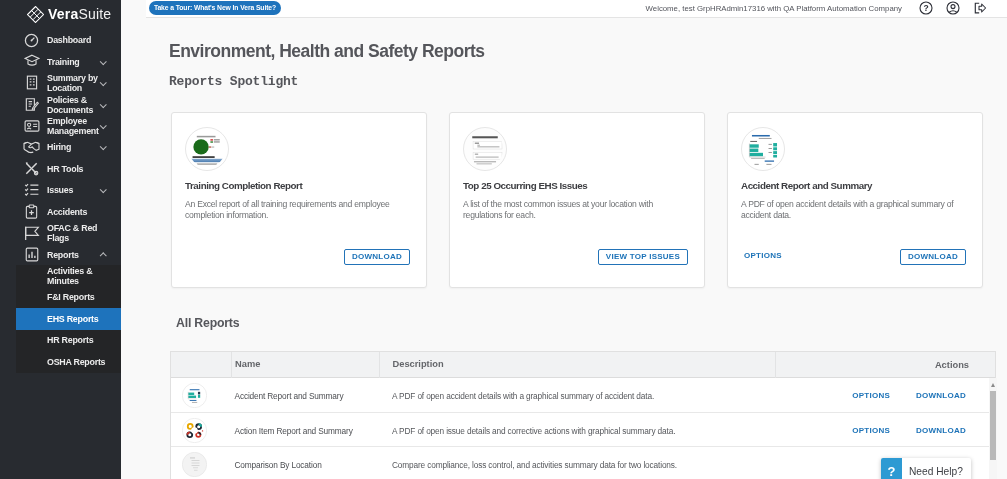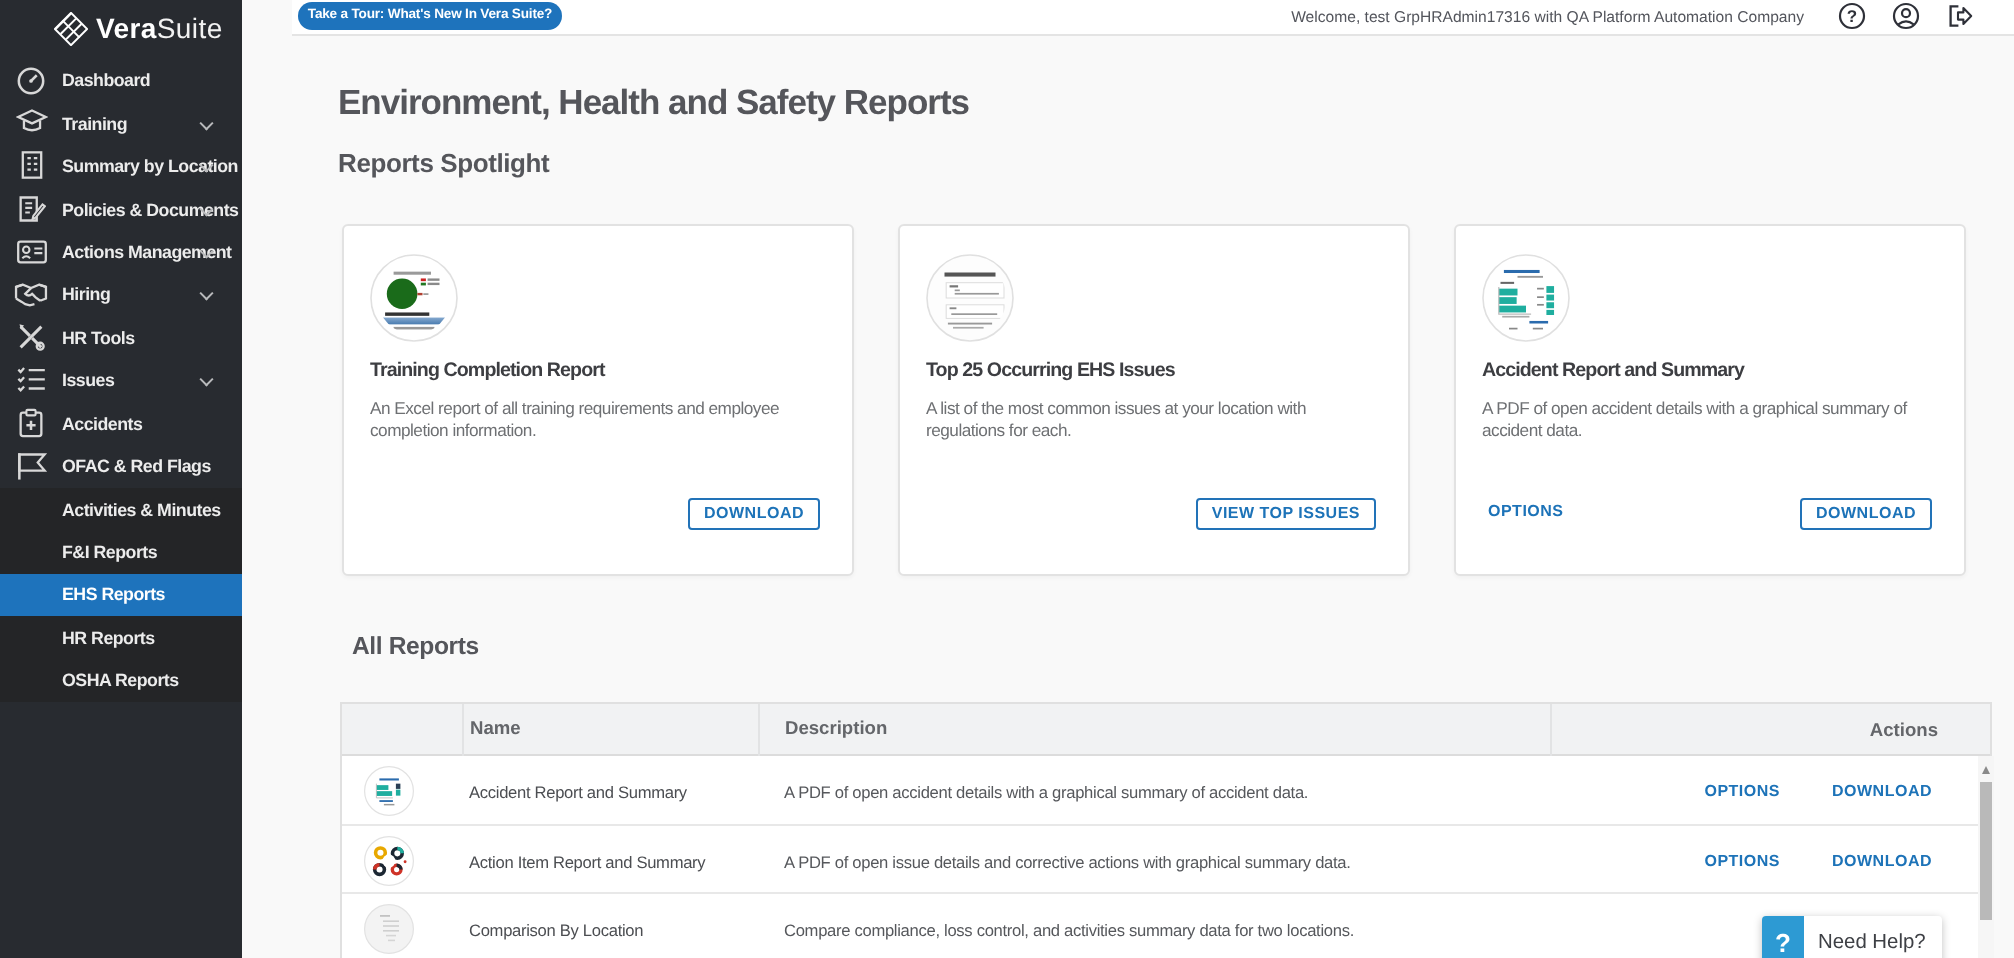--- a/index.html
+++ b/index.html
@@ -6,42 +6,42 @@
 html,body { width:1007px; height:479px; overflow:hidden; }
 body { font-family:"Liberation Sans", sans-serif; background:#f9f9f9; position:relative; }
 
 
 #sidebar { position:absolute; left:0; top:0; width:121px; height:479px; background:#282b30; z-index:5; }
 .logo { height:28px; display:flex; align-items:center; padding-left:27px; }
 .logo svg { margin-right:4px; }
 .logo .t { color:#fff; font-size:14px; letter-spacing:0.2px; }
 .logo .t b { font-weight:700; }
 .logo .t span { font-weight:400; color:#f2f2f2; }
-nav { margin-top:1.5px; }
+nav { margin-top:1.5px;margin-left:16px; }
 .ni { height:21.45px; display:flex; align-items:center; position:relative; color:#ececec; font-size:8.9px; font-weight:700; letter-spacing:-0.25px; }
 .ni .ic { width:15px; height:15px; position:absolute; left:8px; top:3px; display:flex; align-items:center; justify-content:center; } .ni .ic svg { transform:scale(1.15); transform-origin:center; }
 .ni .tx { margin-left:31px; }
 .ni .ch { position:absolute; right:15.5px; top:50%; width:4.5px; height:4.5px; border-right:1.2px solid #b9babc; border-bottom:1.2px solid #b9babc; transform:translateY(-65%) rotate(45deg); }
 .ni .ch.up { transform:translateY(-25%) rotate(225deg); }
 #submenu { background:#242527; }
 .si { height:21.45px; display:flex; align-items:center; color:#ececec; font-size:8.9px; font-weight:700; letter-spacing:-0.25px; }
 .si .tx { margin-left:31px; }
 .si.sel { background:#1e73bc; color:#fff; }
 
 
 #main { position:absolute; left:146px; top:0; width:861px; height:479px; }
 #topbar { position:absolute; left:0; top:0; width:861px; height:18px; background:#fff; border-bottom:1px solid #e4e4e4; }
 #tour { position:absolute; left:3px; top:1px; height:13.5px; line-height:13.5px; width:132px; text-align:center; background:#1e73bc; color:#fff; border-radius:7px; font-size:6.8px; font-weight:700; letter-spacing:-0.1px; }
 #welcome { position:absolute; right:105px; top:0; height:18px; line-height:18px; font-size:7.8px; color:#53555c; }
 .tbic { position:absolute; top:1px; }
 
 
 #content { position:absolute; left:0; top:18px; width:861px; height:461px; background:#f9f9f9; }
 h1 { position:absolute; left:23px; top:22.8px; font-size:17.5px; font-weight:700; color:#55565b; letter-spacing:-0.5px; }
-.h2a { position:absolute; left:23px; top:56px; font-size:13px; font-weight:700; color:#55565b; letter-spacing:-0.2px; }
+.h2a { position:absolute; left:23px; top:56px; font-size:13px; font-weight:700; color:#55565b; letter-spacing:-0.2px;font-family:Liberation Mono, monospace; }
 .h2b { position:absolute; left:30px; top:297.5px; font-size:12.3px; font-weight:700; color:#55565b; letter-spacing:-0.2px; }
 
 
 #cards { position:absolute; left:25px; top:94px; display:flex; gap:22px; }
 .card { width:256px; height:176px; background:#fff; border:1px solid #e2e2e2; border-radius:3px; position:relative; box-shadow:0 1px 2px rgba(0,0,0,0.04); }
 .card .cic { position:absolute; left:13px; top:14px; }
 .card .ct { position:absolute; left:13px; top:67px; font-size:9.8px; font-weight:700; color:#3d3e42; letter-spacing:-0.45px; }
 .card .cd { position:absolute; left:13px; top:86px; width:216px; font-size:8.6px; letter-spacing:-0.25px; line-height:11.3px; color:#6e7073; }
 .btn { position:absolute; bottom:22.5px; right:16px; height:16px; line-height:14.5px; padding:0 7px; border:1px solid #2273b8; border-radius:2px; background:#fff; color:#1d73b8; font-size:8px; font-weight:700; letter-spacing:0.25px; }
 .lnk { position:absolute; bottom:27px; left:16px; color:#1d73b8; font-size:8px; font-weight:700; letter-spacing:0.25px; }
@@ -126,21 +126,21 @@
         <span class="ch"></span>
       </div>
       <div class="ni">
         <span class="ic">
           <svg width="14" height="12" viewBox="0 0 14 12">
             <rect x="1" y="1.5" width="12" height="9" rx="1" fill="none" stroke="#d8d8d8" stroke-width="1"></rect>
             <circle cx="4.5" cy="5" r="1.4" fill="none" stroke="#d8d8d8" stroke-width="0.9"></circle>
             <path d="M2.8 8.7 Q4.5 7 6.2 8.7 M8 4.5 h3.5 M8 6.5 h3.5" stroke="#d8d8d8" stroke-width="0.9" fill="none"></path>
           </svg>
         </span>
-        <span class="tx">Actions Management</span>
+        <span class="tx">Employee Management</span>
         <span class="ch"></span>
       </div>
       <div class="ni">
         <span class="ic">
           <svg width="15" height="11" viewBox="0 0 15 11">
             <path d="M1 2 L4 1 L7.5 2.5 L11 1 L14 2 M1 7 L3.5 8.5 L5 9.5 L7 10 L9 9.5" fill="none" stroke="#d8d8d8" stroke-width="1"></path>
             <path d="M4 1 L1 2 L1 7 M11 1 L14 2 L14 7 L11.5 8 M7.5 2.5 L5 5 Q6.5 6.5 8 5 L9.5 6.5 L11.5 8 M8 5 L9 6" fill="none" stroke="#d8d8d8" stroke-width="1"></path>
           </svg>
         </span>
         <span class="tx">Hiring</span>
@@ -178,20 +178,30 @@
         <span class="tx">Accidents</span>
       </div>
       <div class="ni">
         <span class="ic">
           <svg width="14" height="12" viewBox="0 0 14 12">
             <path d="M1.5 1 H12.5 L9.5 4.5 L12.5 8 H1.5 Z" fill="none" stroke="#d8d8d8" stroke-width="1"></path>
             <path d="M1.5 0.5 V12" stroke="#d8d8d8" stroke-width="1.1"></path>
           </svg>
         </span>
         <span class="tx">OFAC &amp; Red Flags</span>
+      </div>
+      <div class="ni">
+        <span class="ic">
+          <svg width="12" height="13" viewBox="0 0 12 13">
+            <rect x="1" y="1" width="10" height="11" rx="1" fill="none" stroke="#d8d8d8" stroke-width="1"></rect>
+            <path d="M3.5 9.5 V6.5 M6 9.5 V4 M8.5 9.5 V7.5" stroke="#d8d8d8" stroke-width="1.2"></path>
+          </svg>
+        </span>
+        <span class="tx">Reports</span>
+        <span class="ch up"></span>
       </div>
       <div id="submenu">
         <div class="si">
           <span class="tx">Activities &amp; Minutes</span>
         </div>
         <div class="si">
           <span class="tx">F&amp;I Reports</span>
         </div>
         <div class="si sel">
           <span class="tx">EHS Reports</span>

